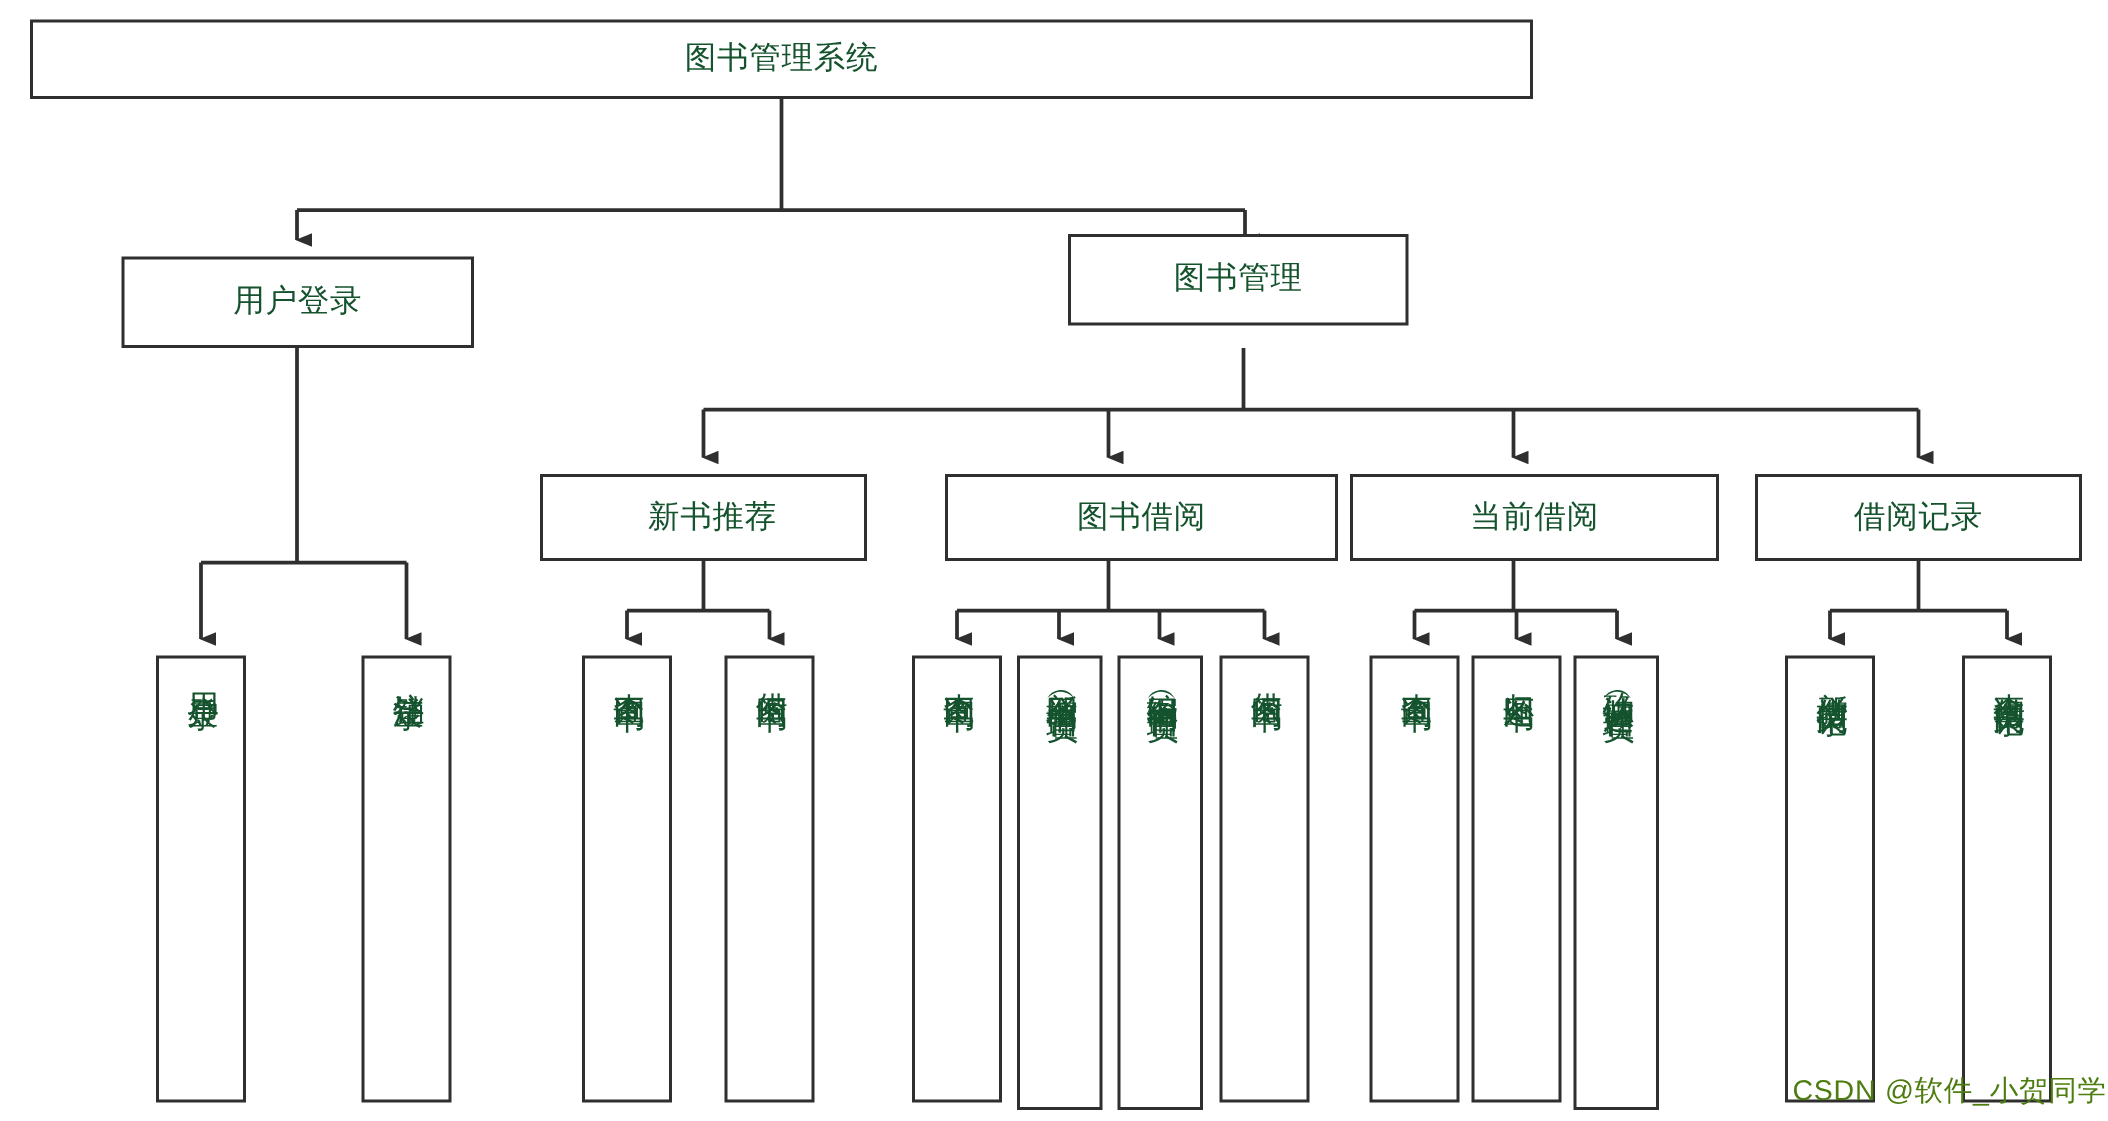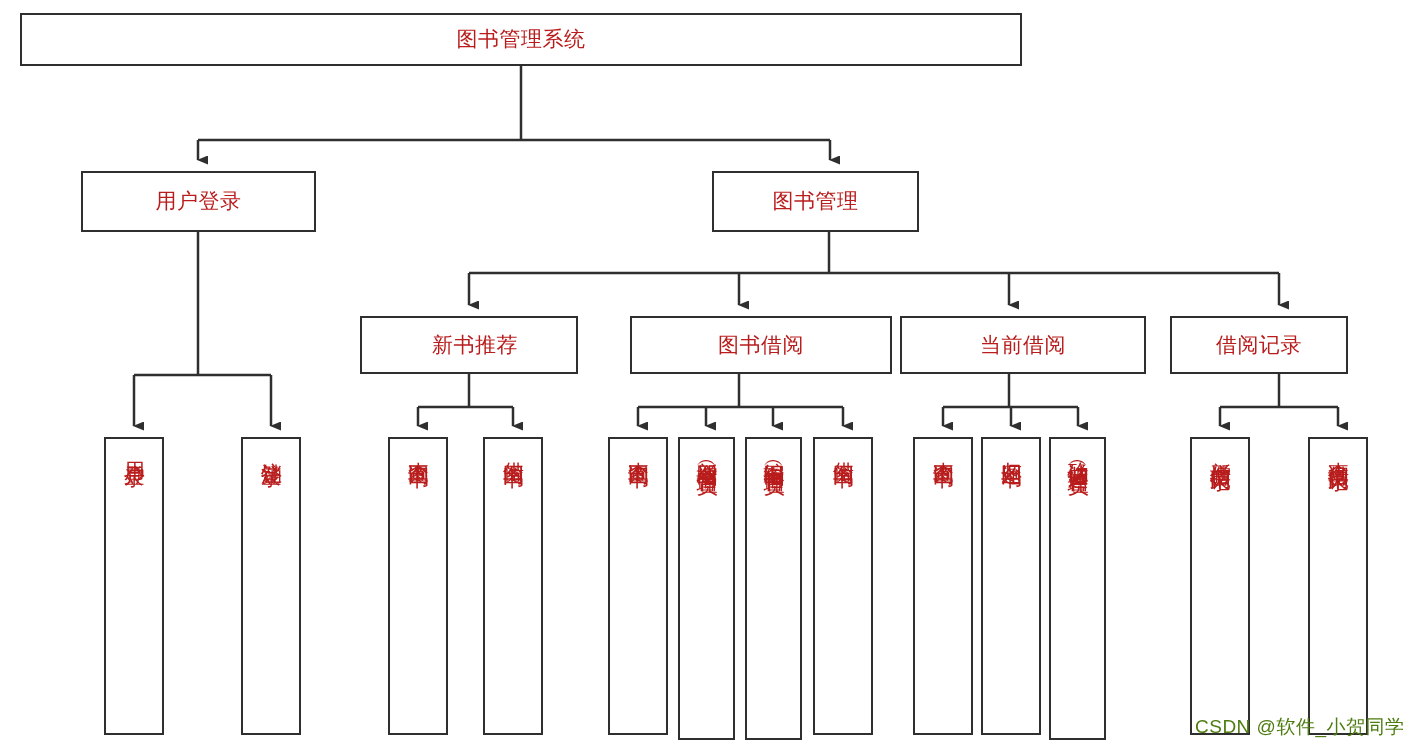--- a/index.html
+++ b/index.html
@@ -31,21 +31,21 @@
     background: #ffffff;
     border: 2px solid #2f2f2f;
     display: flex;
     align-items: center;
     justify-content: center;
   }
   .node.horizontal {
     border-width: 2px;
   }
   .node-label {
-    color: #b91c1c;
+    color: #14532d;
     font-size: 21px;
     line-height: 1.15;
     letter-spacing: 0.5px;
     text-align: center;
     white-space: nowrap;
   }
   .node.vertical {
     align-items: flex-start;
     justify-content: center;
     padding-top: 6px;
@@ -134,37 +134,37 @@
   </svg>
 
   <div class="node horizontal" style="left:20px; top:13px; width:1002px; height:53px;">
     <span class="node-label">图书管理系统</span>
   </div>
 
   <div class="node horizontal" style="left:81px; top:171px; width:235px; height:61px;">
     <span class="node-label">用户登录</span>
   </div>
 
-  <div class="node horizontal" style="left:712px; top:171px; width:207px; height:61px;">
+  <div class="node horizontal" style="left:712px; top:156px; width:227px; height:61px;">
     <span class="node-label">图书管理</span>
   </div>
 
   <div class="node horizontal" style="left:360px; top:316px; width:218px; height:58px;padding-left:12px;">
     <span class="node-label">新书推荐</span>
   </div>
 
   <div class="node horizontal" style="left:630px; top:316px; width:262px; height:58px;">
     <span class="node-label">图书借阅</span>
   </div>
 
   <div class="node horizontal" style="left:900px; top:316px; width:246px; height:58px;">
     <span class="node-label">当前借阅</span>
   </div>
 
-  <div class="node horizontal" style="left:1170px; top:316px; width:178px; height:58px;">
+  <div class="node horizontal" style="left:1170px; top:316px; width:218px; height:58px;">
     <span class="node-label">借阅记录</span>
   </div>
 
   <div class="node vertical" style="left:104px; top:437px; width:60px; height:298px;">
     <span class="node-label">用户登录</span>
   </div>
 
   <div class="node vertical" style="left:241px; top:437px; width:60px; height:298px;">
     <span class="node-label">注销登录</span>
   </div>

